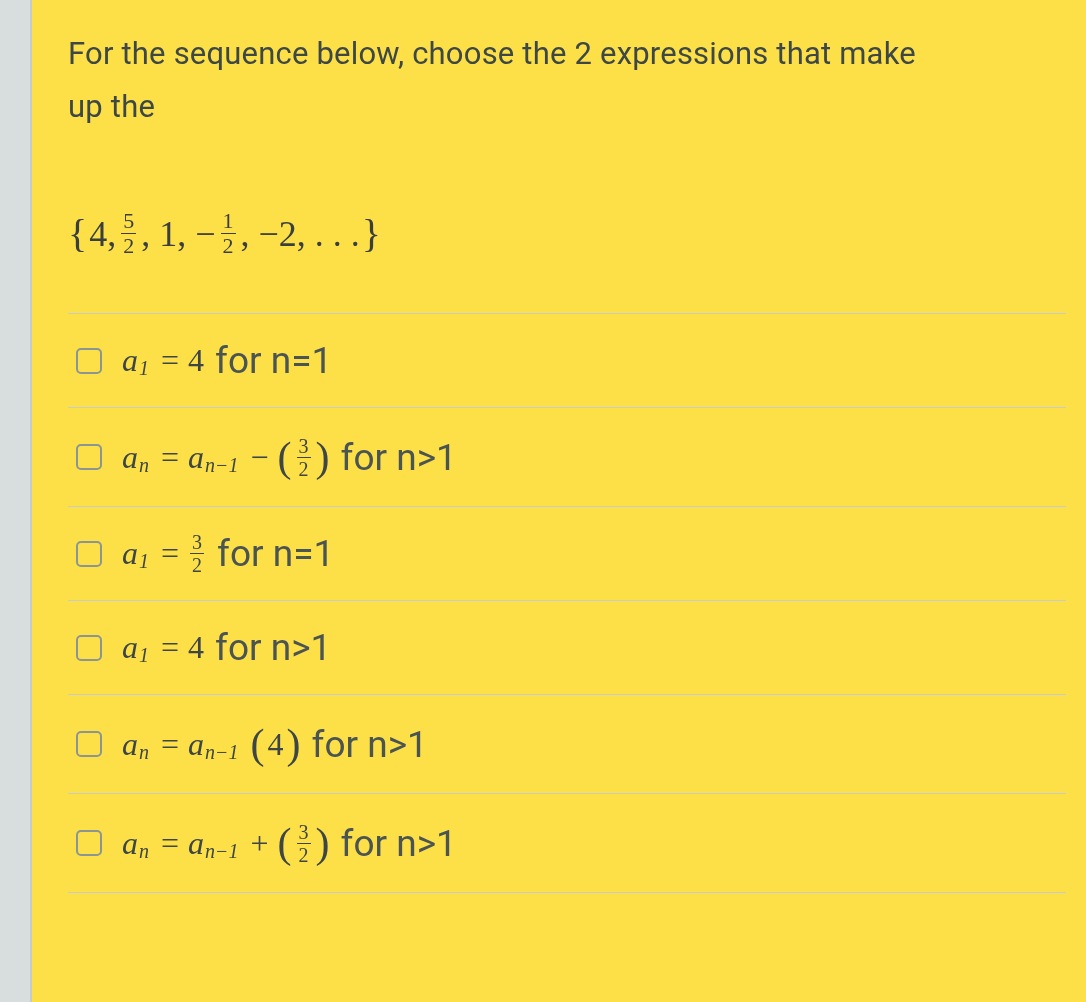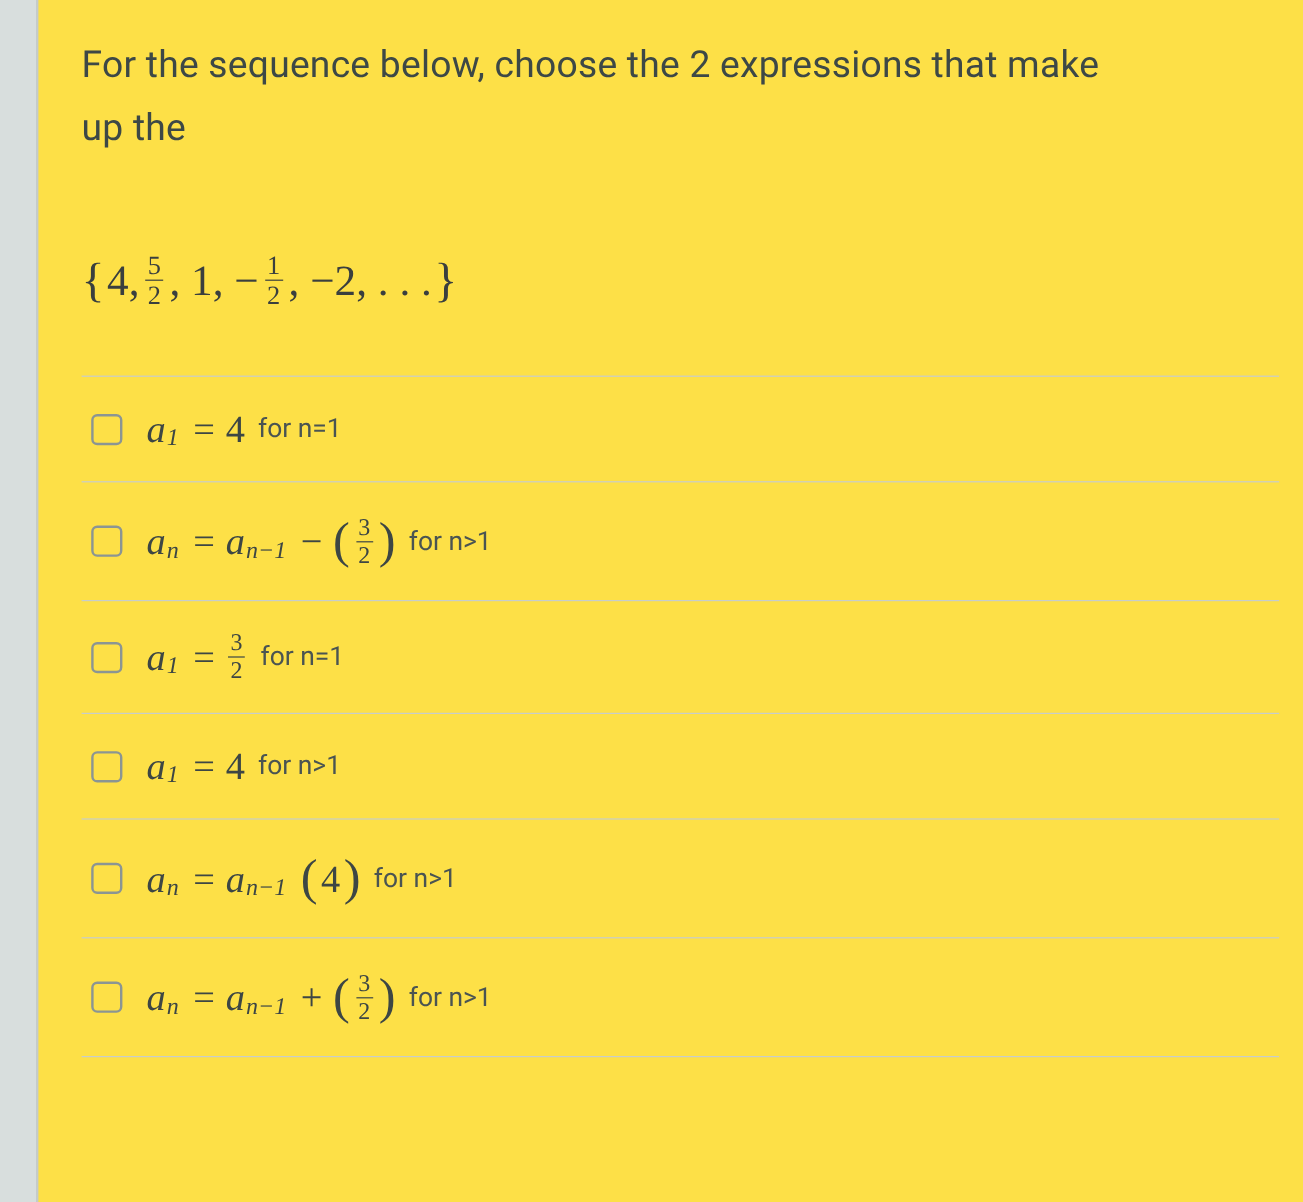--- a/index.html
+++ b/index.html
@@ -114,21 +114,21 @@
     .opt-expr .num-plain {
       font-style: normal;
     }
     .opt-expr .paren {
       font-style: normal;
       font-size: 42px;
     }
     .condition {
       font-family: -apple-system, BlinkMacSystemFont, "Segoe UI", Roboto, sans-serif;
       font-style: normal;
-      font-size: 22px;
+      font-size: 37px;
       color: #4a5452;
       margin-left: 8px;
     }
     .ofrac {
       display: inline-flex;
       flex-direction: column;
       align-items: center;
       vertical-align: middle;
       font-size: 20px;
       line-height: 1;

